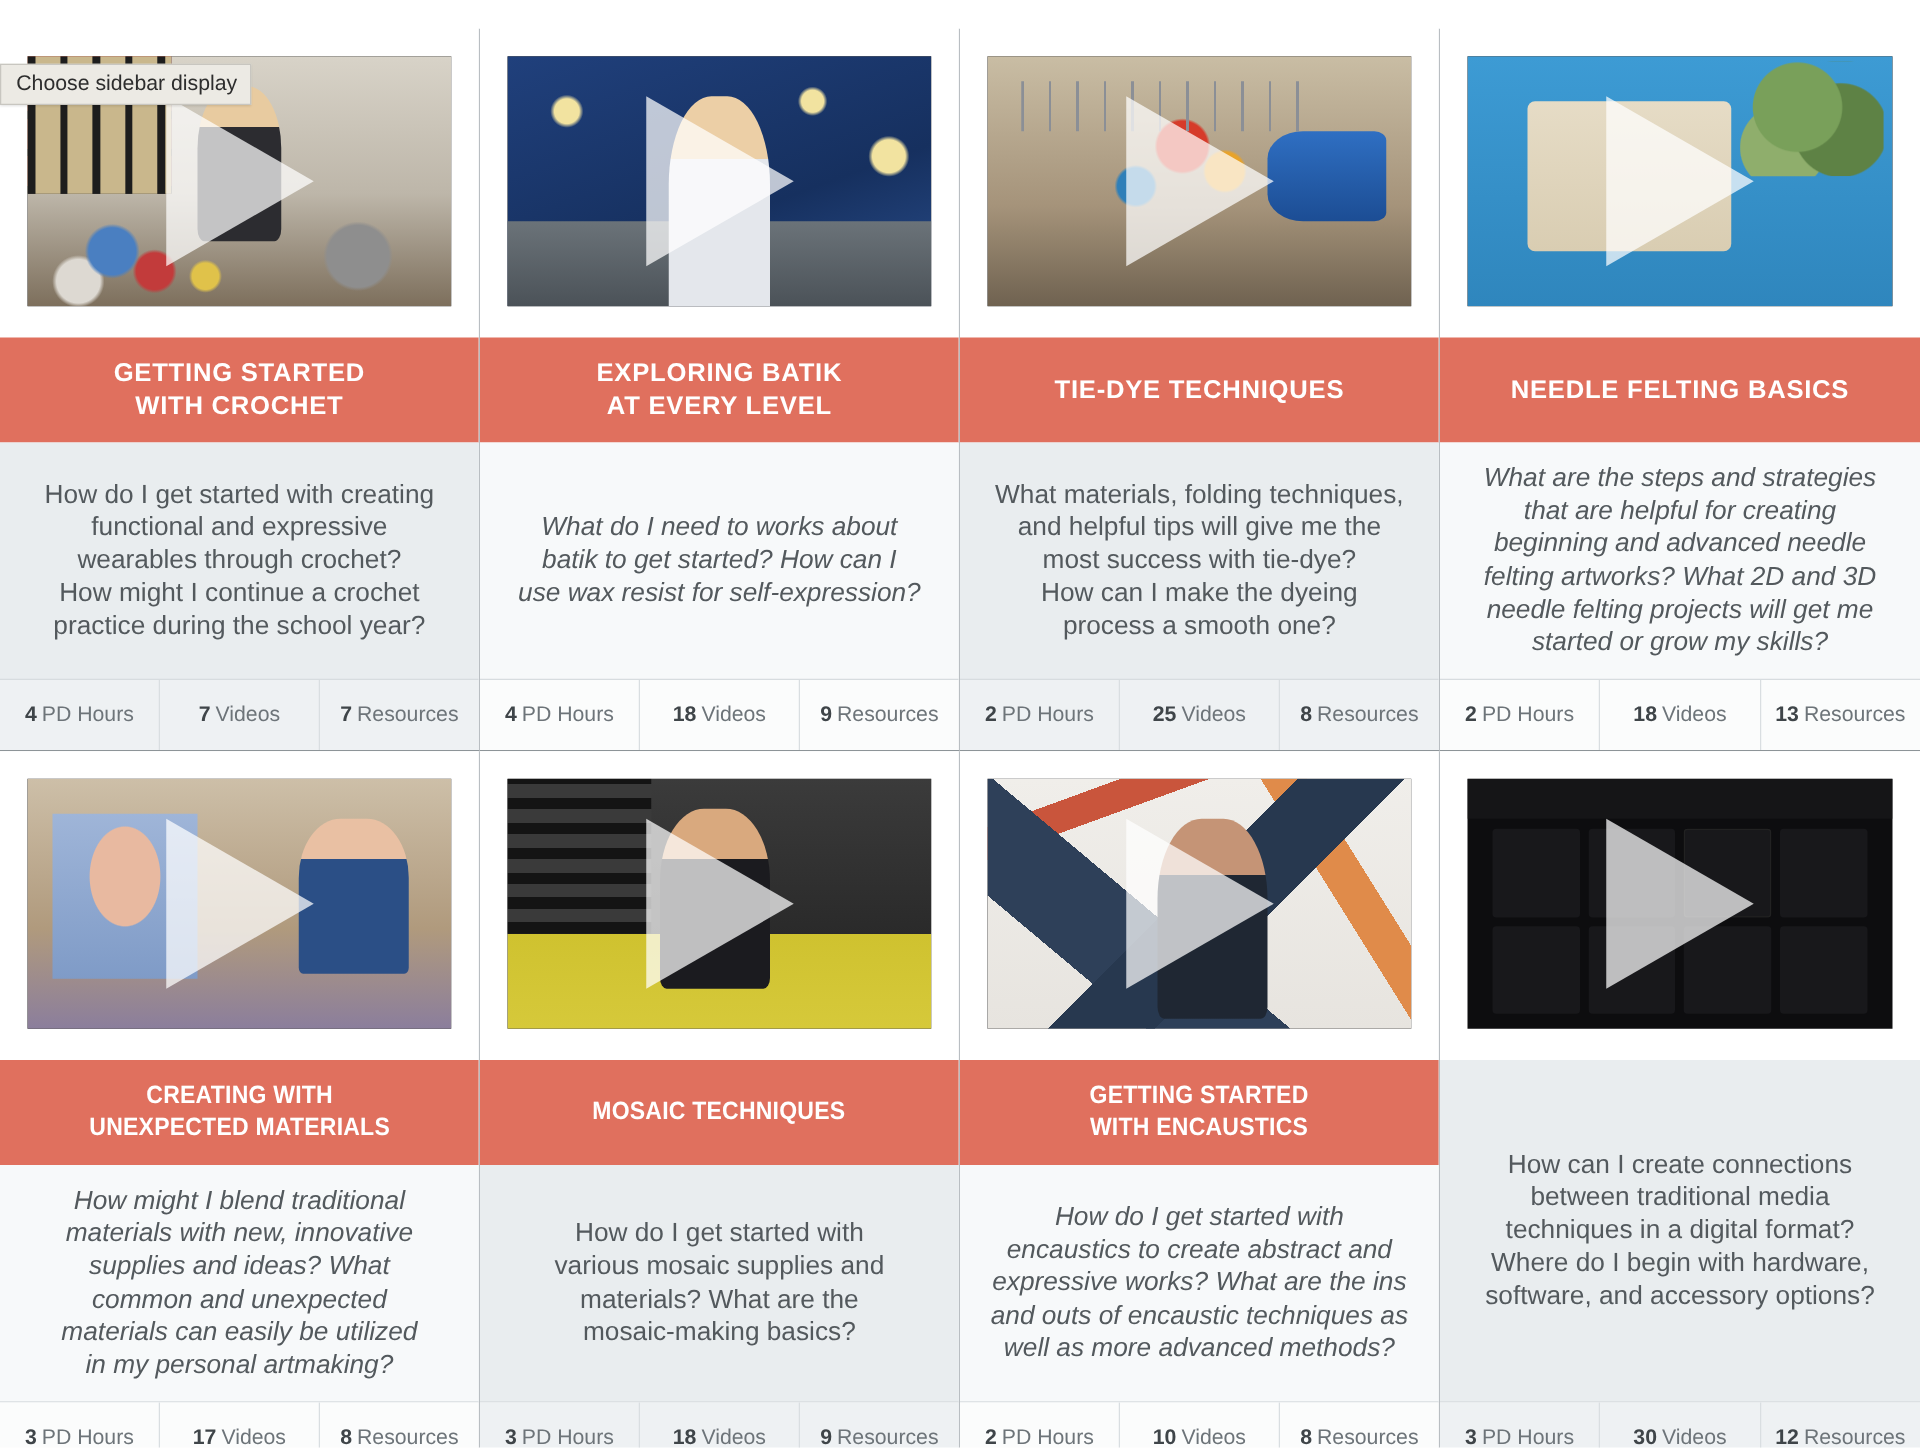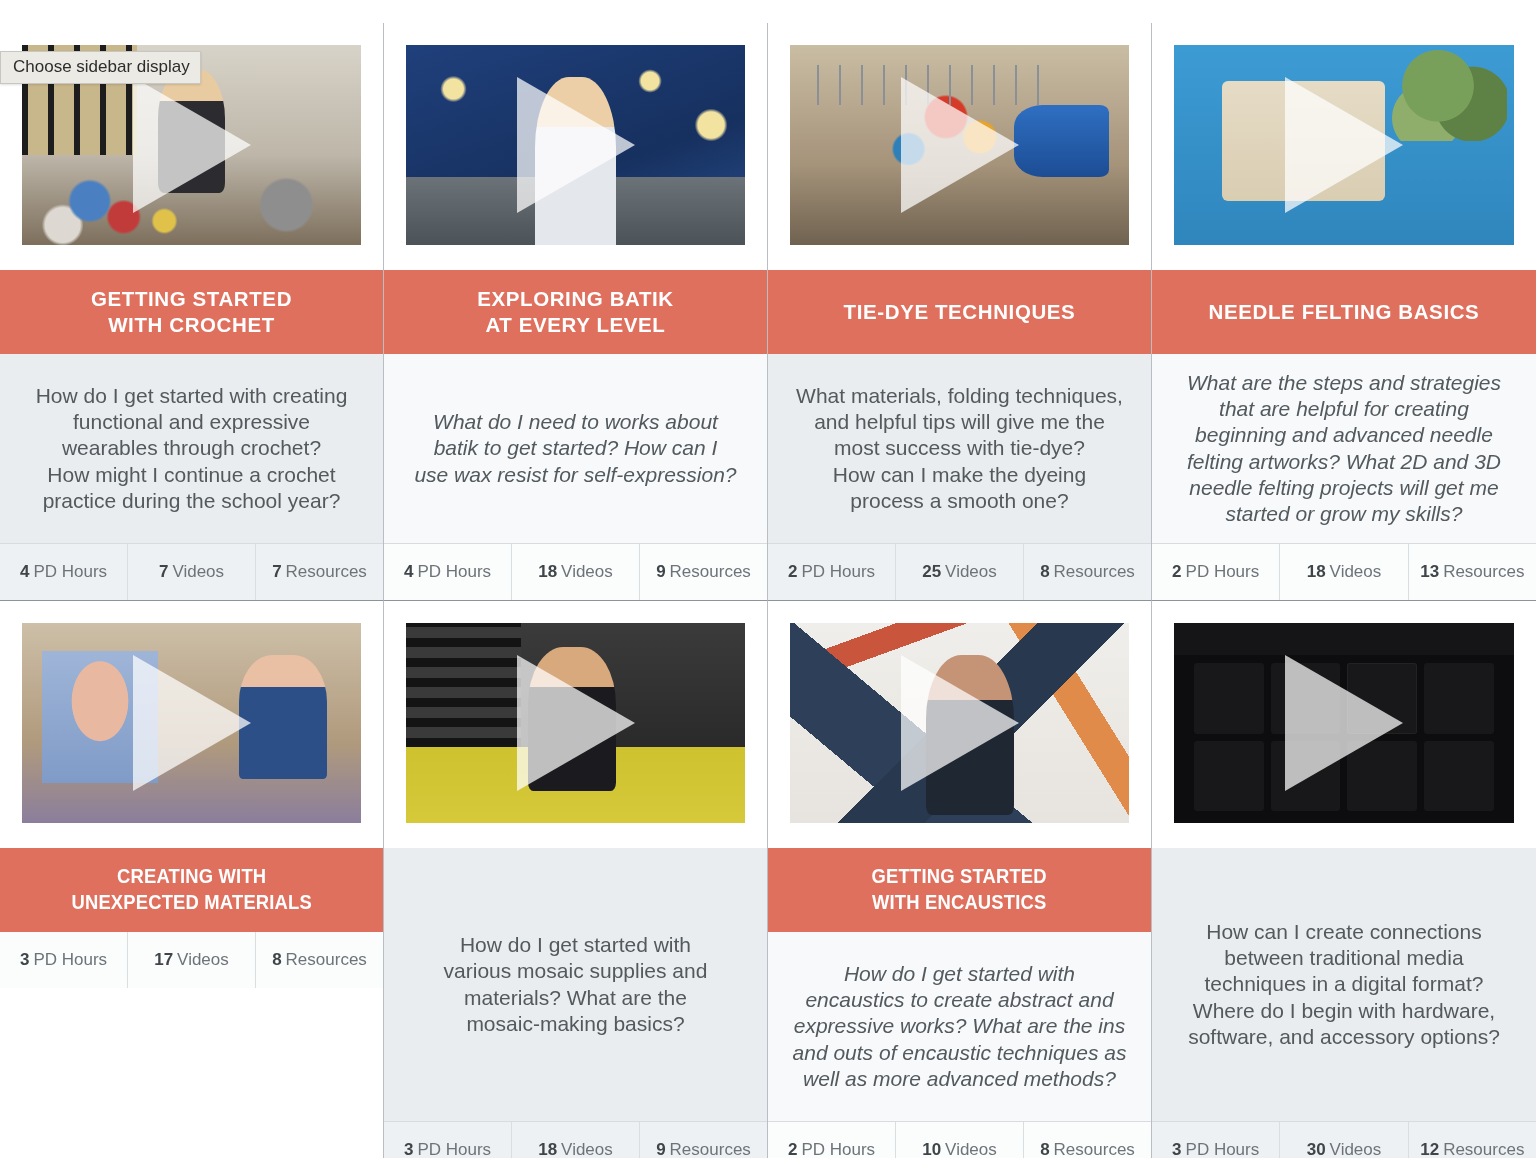--- a/index.html
+++ b/index.html
@@ -350,20 +350,28 @@
       <div class="thumb-wrap">
         <div class="thumb">
           <div class="scene sc-portrait"></div>
           <div class="play"></div>
         </div>
       </div>
       <div class="header">
         <div class="title">CREATING WITH
 UNEXPECTED MATERIALS</div>
       </div>
+      <div class="body">
+        <div class="question">How might I blend traditional
+materials with new, innovative
+supplies and ideas? What
+common and unexpected
+materials can easily be utilized
+in my personal artmaking?</div>
+      </div>
       <div class="footer">
         <div class="stat">
             <b>3</b>
             <span>PD Hours</span>
           </div>
         <div class="stat">
             <b>17</b>
             <span>Videos</span>
           </div>
         <div class="stat">
@@ -372,20 +380,23 @@
           </div>
       </div>
     </div>
 
     <div class="card row2 tint">
       <div class="thumb-wrap">
         <div class="thumb">
           <div class="scene sc-mosaic"></div>
           <div class="play"></div>
         </div>
+      </div>
+      <div class="header">
+        <div class="title">MOSAIC TECHNIQUES</div>
       </div>
       <div class="body">
         <div class="question">How do I get started with
 various mosaic supplies and
 materials? What are the
 mosaic-making basics?</div>
       </div>
       <div class="footer">
         <div class="stat">
             <b>3</b>

